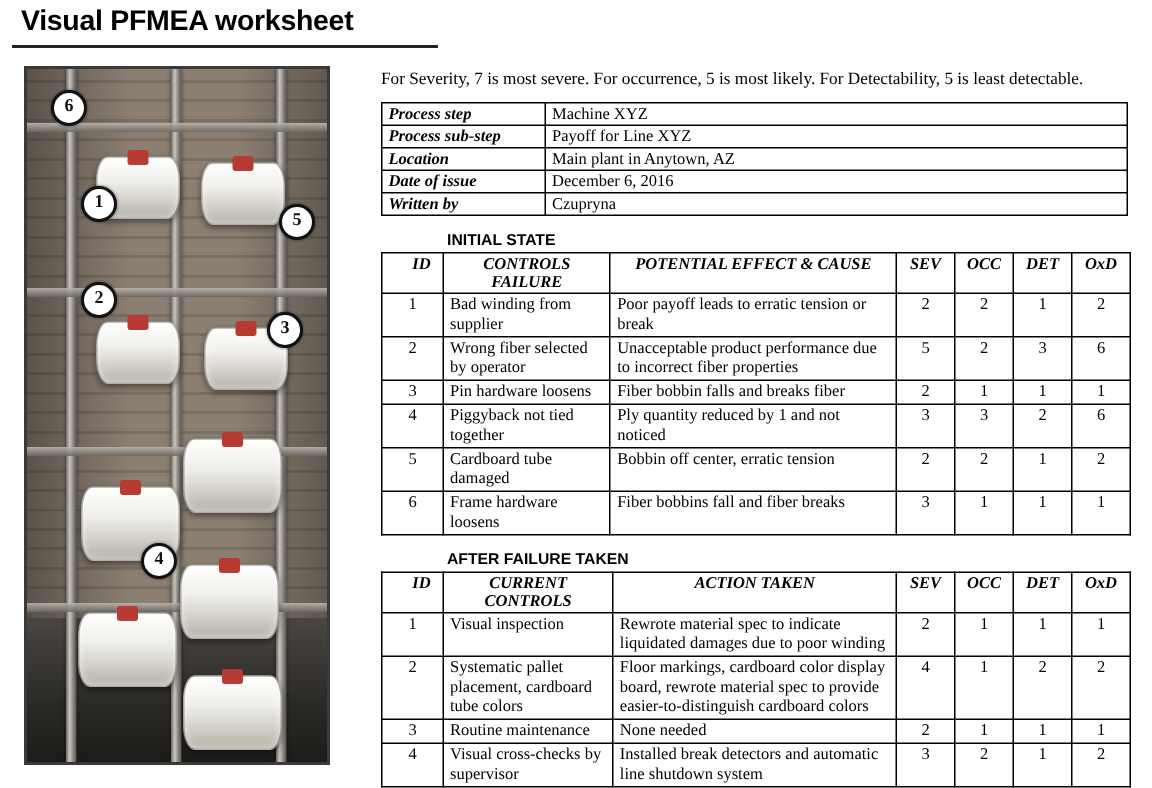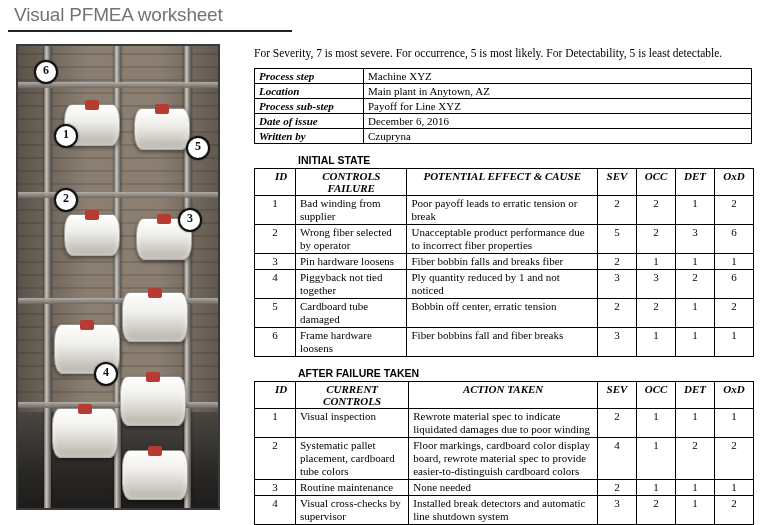--- a/index.html
+++ b/index.html
@@ -17,24 +17,24 @@
   .page {
     position: relative;
     width: 768px;
     height: 525px;
   }
   .title {
     position: absolute;
     left: 14px;
     top: 4px;
     font-family: "Liberation Sans", sans-serif;
-    font-weight: normal;
+    font-weight: bold;
     font-size: 19px;
     letter-spacing: -0.2px;
-    color: #737373;
+    color: #000000;
   }
   .title-rule {
     position: absolute;
     left: 8px;
     top: 30px;
     width: 284px;
     height: 2px;
     background: #222222;
   }
 
@@ -227,26 +227,26 @@
       <div>For Severity, 7 is most severe.  For occurrence, 5 is most likely.  For Detectability, 5 is least detectable.</div>
     </div>
 
     <table class="info-table">
       <tbody>
         <tr>
           <td class="label">Process step</td>
           <td>Machine XYZ</td>
         </tr>
         <tr>
+          <td class="label">Process sub-step</td>
+          <td>Payoff for Line XYZ</td>
+        </tr>
+        <tr>
           <td class="label">Location</td>
           <td>Main plant in Anytown, AZ</td>
-        </tr>
-        <tr>
-          <td class="label">Process sub-step</td>
-          <td>Payoff for Line XYZ</td>
         </tr>
         <tr>
           <td class="label">Date of issue</td>
           <td>December 6, 2016</td>
         </tr>
         <tr>
           <td class="label">Written by</td>
           <td>Czupryna</td>
         </tr>
       </tbody>

